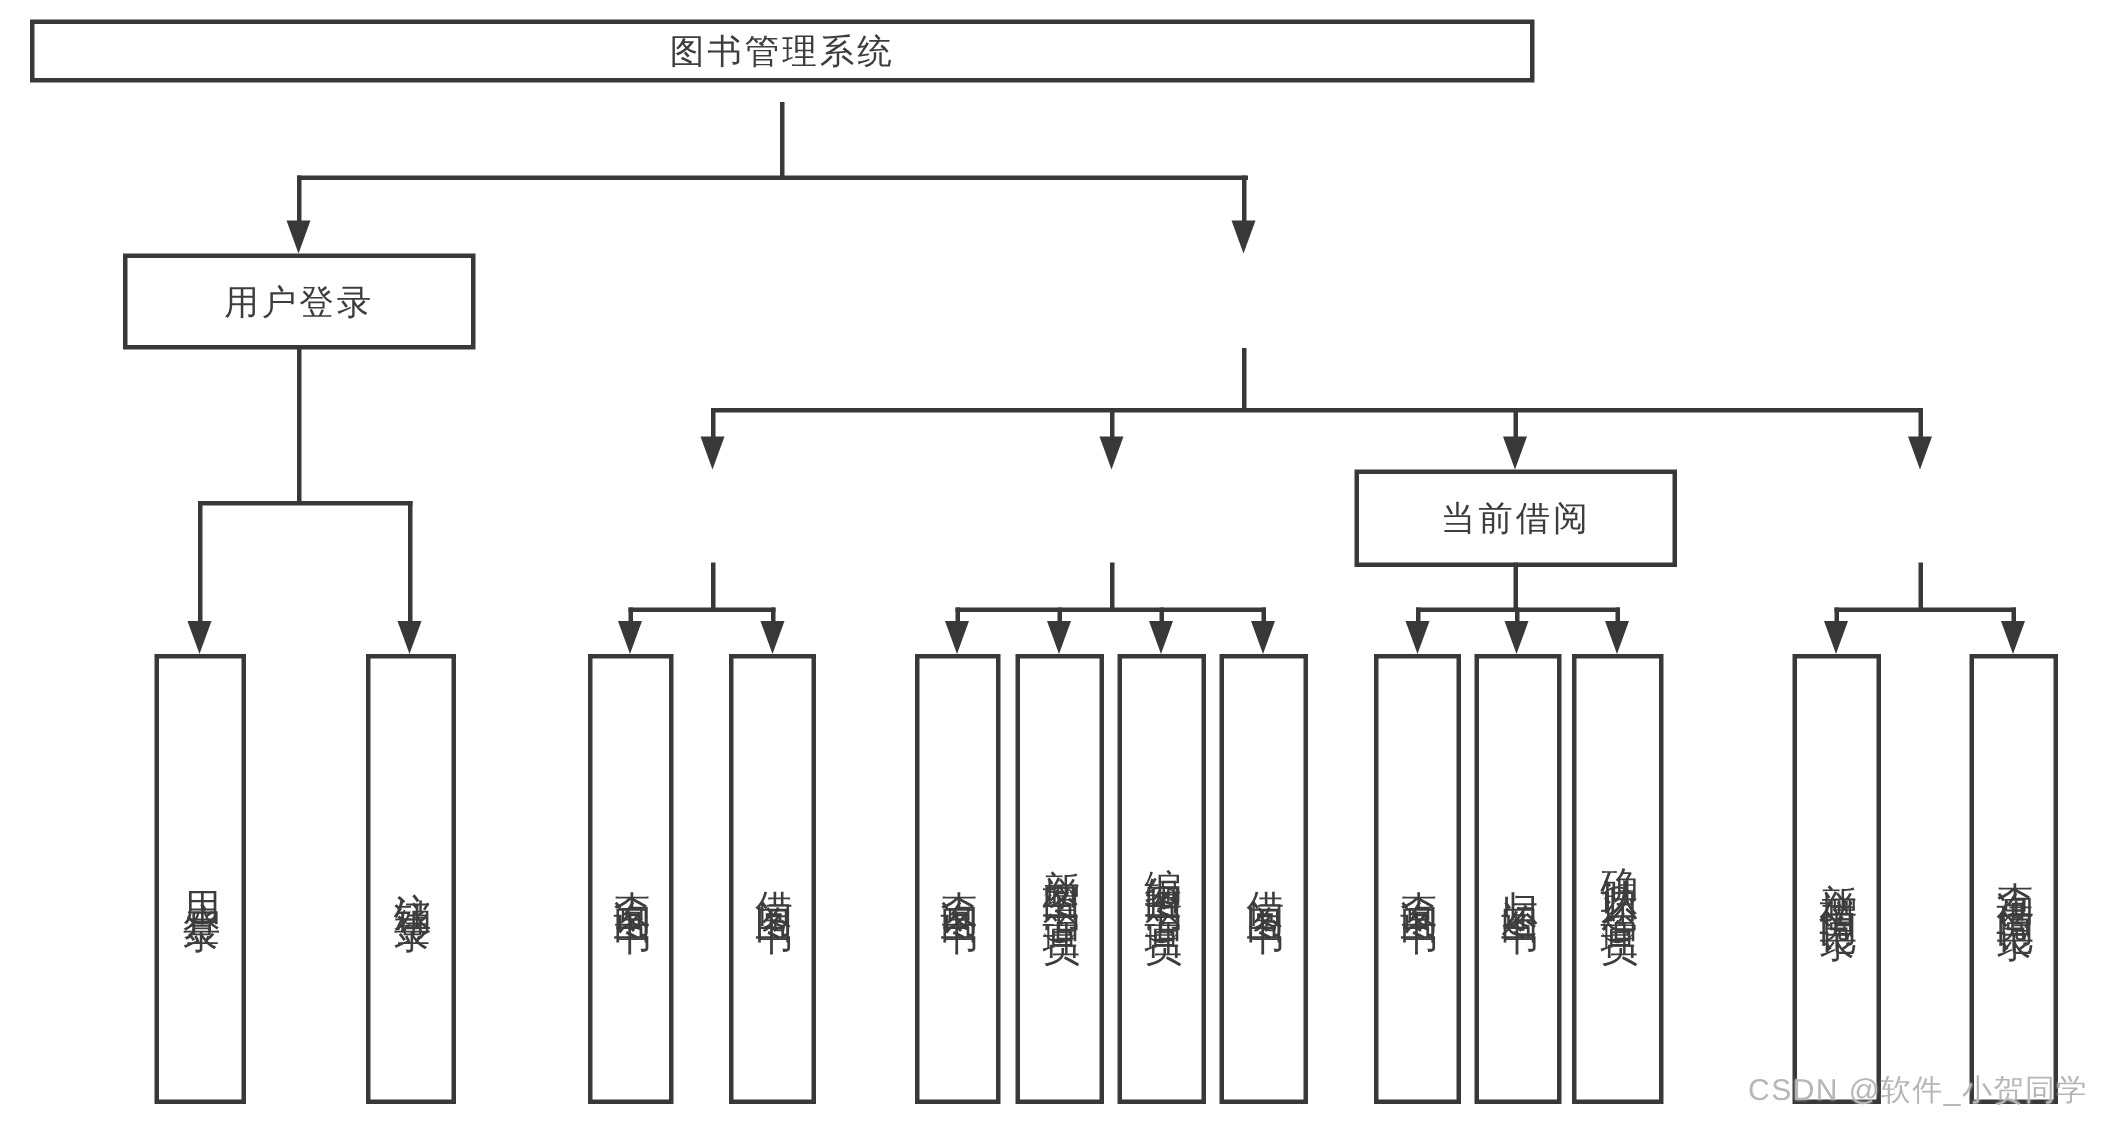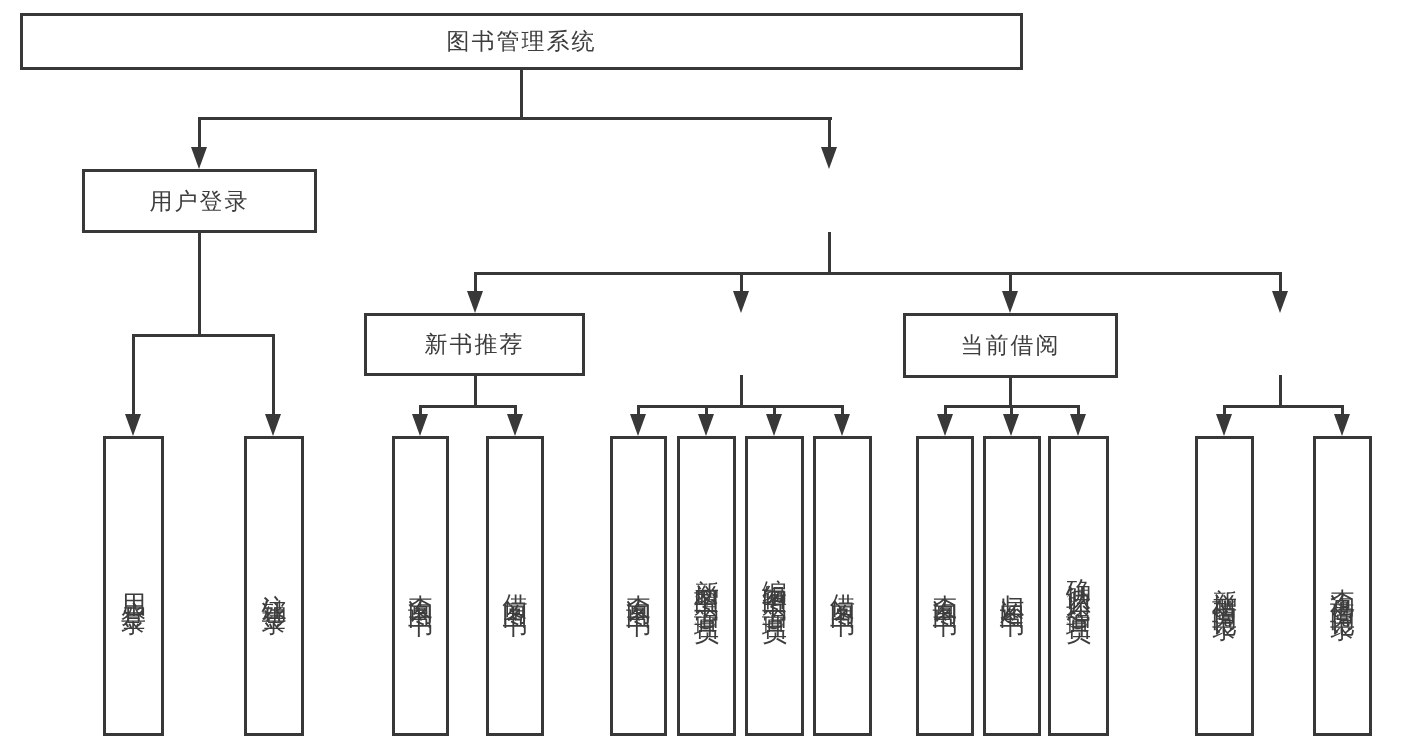--- a/index.html
+++ b/index.html
@@ -64,21 +64,21 @@
     z-index: 5;
     white-space: nowrap;
     text-shadow: 0 0 2px rgba(255,255,255,0.8);
   }
 </style>
 </head>
 <body>
 
 <div class="stage">
 
-  <div class="node" style="left:20px;top:13px;width:1003px;height:57px">
+  <div class="node" style="left:20px;top:13px;width:1003px;height:42px">
     <span class="lbl">图书管理系统</span>
   </div>
 
   <div class="vline" style="left:520px;top:68px;height:50px"></div>
   <div class="hline" style="left:198px;top:117px;width:634px"></div>
   <div class="vline" style="left:198px;top:117px;height:33px"></div>
   <div class="arrow" style="left:191px;top:147px"></div>
   <div class="vline" style="left:828px;top:117px;height:33px"></div>
   <div class="arrow" style="left:821px;top:147px"></div>
 
@@ -97,23 +97,20 @@
   <div class="hline" style="left:474px;top:272px;width:808px"></div>
   <div class="vline" style="left:474px;top:272px;height:22px"></div>
   <div class="arrow" style="left:467px;top:291px"></div>
   <div class="vline" style="left:740px;top:272px;height:22px"></div>
   <div class="arrow" style="left:733px;top:291px"></div>
   <div class="vline" style="left:1009px;top:272px;height:22px"></div>
   <div class="arrow" style="left:1002px;top:291px"></div>
   <div class="vline" style="left:1279px;top:272px;height:22px"></div>
   <div class="arrow" style="left:1272px;top:291px"></div>
 
-  <div class="node" style="left:364px;top:313px;width:221px;height:63px">
-    <span class="lbl">新书推荐</span>
-  </div>
   <div class="node" style="left:903px;top:313px;width:215px;height:65px">
     <span class="lbl">当前借阅</span>
   </div>
 
   <div class="vline" style="left:474px;top:375px;height:32px"></div>
   <div class="hline" style="left:419px;top:405px;width:98px"></div>
   <div class="vline" style="left:419px;top:405px;height:12px"></div>
   <div class="arrow" style="left:412px;top:414px"></div>
   <div class="vline" style="left:514px;top:405px;height:12px"></div>
   <div class="arrow" style="left:507px;top:414px"></div>
@@ -182,14 +179,15 @@
     <span class="lbl">确认归还（管理员）</span>
   </div>
 
   <div class="node leaf" style="left:1195px;width:59px">
     <span class="lbl">新增借阅记录</span>
   </div>
   <div class="node leaf" style="left:1313px;width:59px">
     <span class="lbl">查询借阅记录</span>
   </div>
 
+  <div class="watermark">CSDN @软件_小贺同学</div>
 
 </div>
 
 </body></html>

